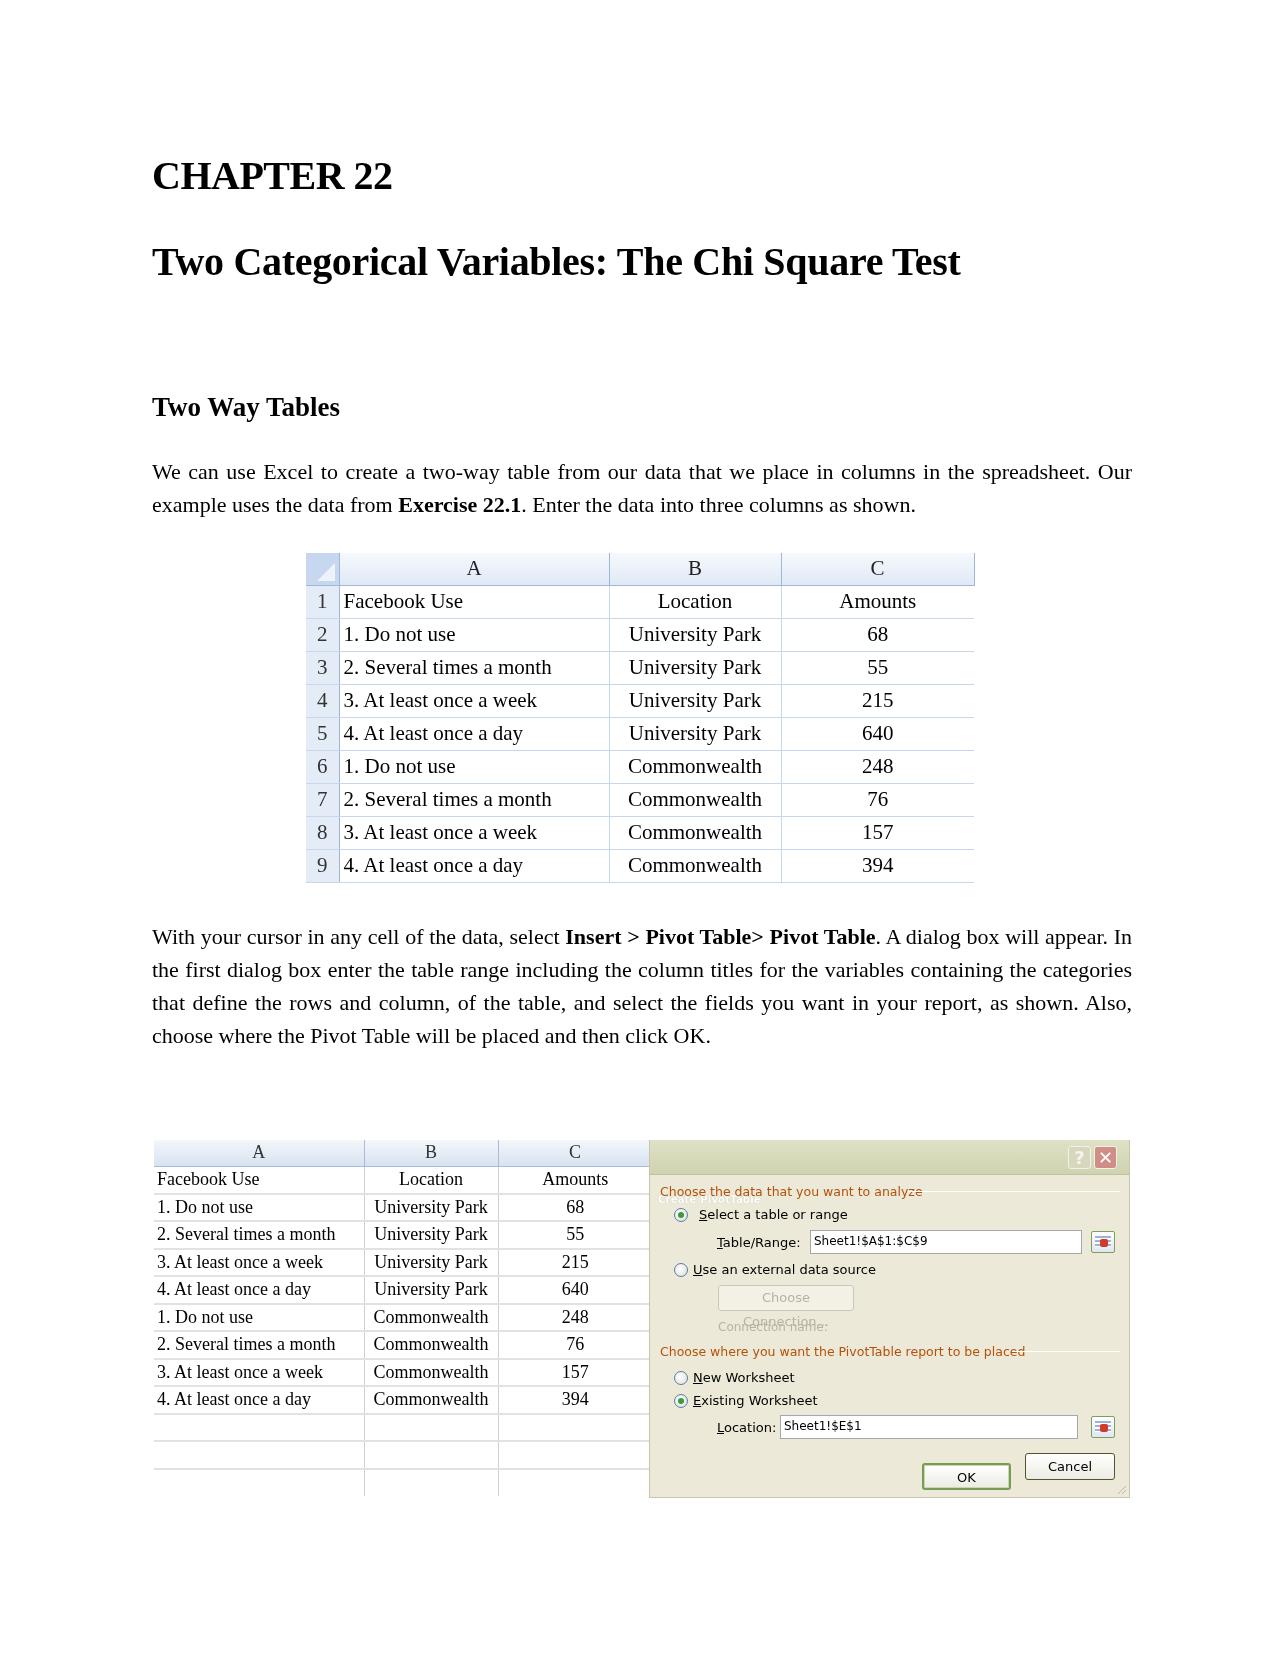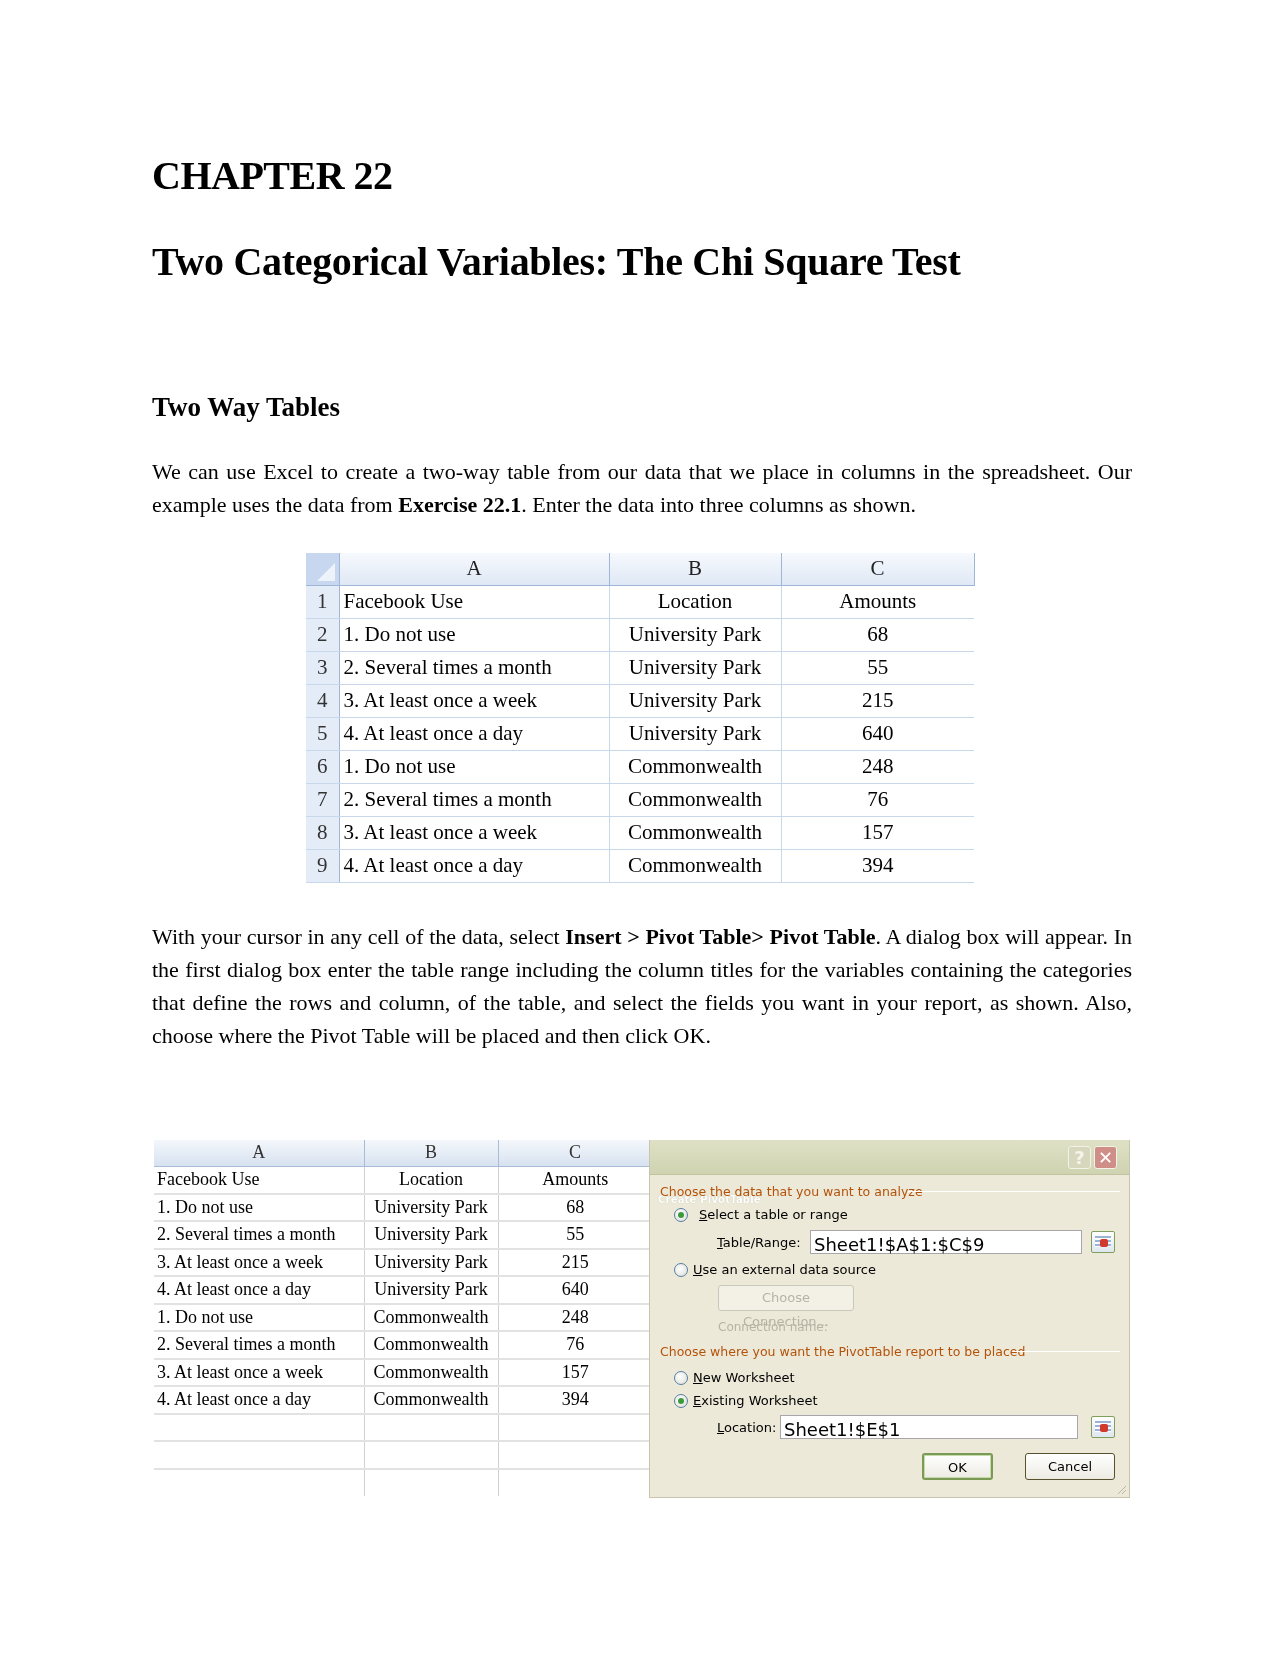--- a/index.html
+++ b/index.html
@@ -44,21 +44,21 @@
     .tb-help { left: 418px; background: #d6d7bd; color: #f5f5ee; }
     .tb-close { left: 444px; background: #cf8e87; }
 
     .grp-label { position: absolute; color: #b4520a; font-size: 12.5px; white-space: nowrap; }
     .grp-line { position: absolute; height: 1px; background: #d3d0bf; border-bottom: 1px solid #fff; }
     .radio { position: absolute; width: 14px; height: 14px; border-radius: 50%; border: 1px solid #567ea6; background: radial-gradient(circle at 40% 40%, #ffffff, #dcdcd3); }
     .radio.on::after { content: ""; position: absolute; left: 3px; top: 3px; width: 6px; height: 6px; border-radius: 50%; background: #3b9a3b; }
     .rlabel { position: absolute; font-size: 13px; white-space: nowrap; }
     .rlabel u { text-decoration: underline; }
     .flabel { position: absolute; font-size: 13px; white-space: nowrap; }
-    .field { position: absolute; height: 24px; background: #fff; border: 1px solid #a7a6aa; font-size: 18px; padding: 3px 3px; white-space: nowrap; }
+    .field { position: absolute; height: 24px; background: #fff; border: 1px solid #a7a6aa; font-size: 12px; padding: 3px 3px; white-space: nowrap; }
     .ref-btn { position: absolute; width: 24px; height: 22px; border: 1px solid #7fa05a; border-radius: 2px; background: linear-gradient(#ffffff, #dfe6ef); }
     .ref-btn::before { content: ""; position: absolute; left: 3px; top: 4px; width: 16px; height: 11px; background: repeating-linear-gradient(#9db3d6 0 2px, #ffffff 2px 4px); }
     .ref-btn::after { content: ""; position: absolute; left: 8px; top: 7px; width: 8px; height: 8px; background: #d0392b; border-radius: 2px; }
     .disabled-btn { position: absolute; height: 26px; border: 1px solid #cac8bb; border-radius: 3px; background: #f3f1e6; color: #b6b3a5; font-size: 13px; text-align: center; line-height: 24px; }
     .disabled-label { position: absolute; color: #b6b3a5; font-size: 12px; white-space: nowrap; }
     .btn { position: absolute; height: 27px; border-radius: 3px; background: linear-gradient(#ffffff, #ecebe3); font-size: 13px; text-align: center; line-height: 25px; }
     .btn-ok { border: 2px solid #7a9a55; box-shadow: inset 0 0 0 1px #c6dbad; }
     .btn-cancel { border: 1px solid #57512e; }
     .grip { position: absolute; right: 3px; bottom: 3px; width: 10px; height: 10px; background: linear-gradient(135deg, transparent 55%, #b9b7a6 55% 62%, transparent 62% 75%, #b9b7a6 75% 82%, transparent 82%); }
   </style>
@@ -237,17 +237,17 @@
   <div class="radio" style="left:24px; top:231px;"></div>
   <span class="rlabel" style="left:43px; top:230px;"><u>N</u><span>ew Worksheet</span></span>
 
   <div class="radio on" style="left:24px; top:254px;"></div>
   <span class="rlabel" style="left:43px; top:253px;"><u>E</u><span>xisting Worksheet</span></span>
 
   <span class="flabel" style="left:67px; top:280px;text-align:center;"><u>L</u><span>ocation:</span></span>
   <div class="field" style="left:130px; top:275px; width:298px;">Sheet1!$E$1</div>
   <div class="ref-btn" style="left:441px; top:276px;"></div>
 
-  <div class="btn btn-ok" style="left:272px; top:313px; width:71px;">OK</div>
+  <div class="btn btn-ok" style="left:272px; top:323px; width:89px;">OK</div>
   <div class="btn btn-cancel" style="left:375px; top:313px; width:90px;">Cancel</div>
 
   <div class="grip"></div>
 </div>
 
 </body></html>

